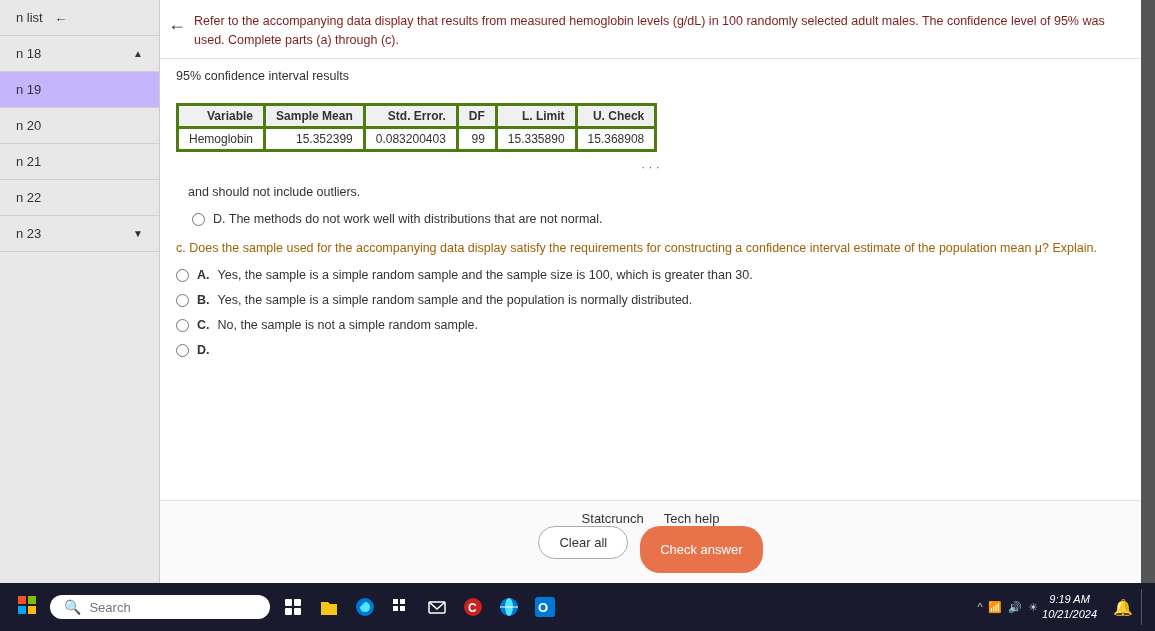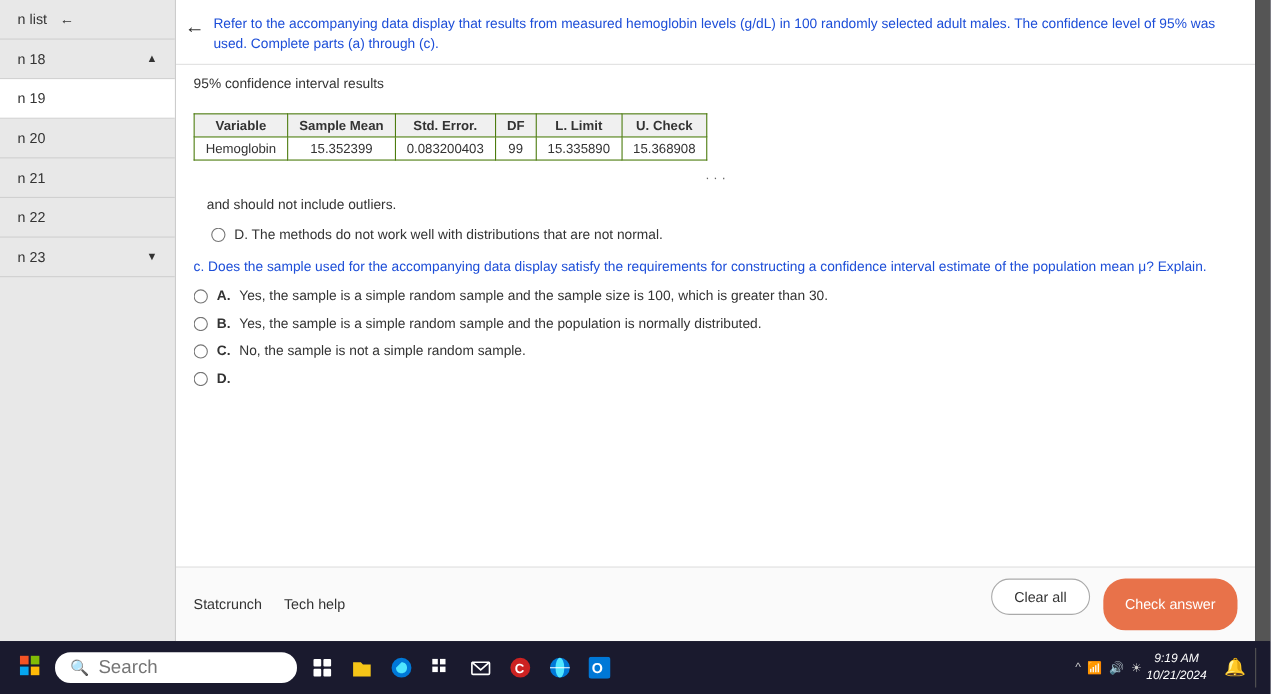--- a/index.html
+++ b/index.html
@@ -31,21 +31,21 @@
 
     .sidebar-item {
       padding: 10px 16px;
       font-size: 13px;
       color: #333;
       border-bottom: 1px solid #d0d0d0;
       cursor: pointer;
     }
 
     .sidebar-item.active {
-      background: #ffffff;
+      background: #c4b5fd;
     }
 
     .sidebar-item .arrow {
       float: right;
       font-size: 10px;
       margin-top: 2px;
     }
 
     
     .content {
@@ -67,21 +67,21 @@
     .back-icon {
       font-size: 18px;
       cursor: pointer;
       margin-top: 2px;
       color: #333;
       flex-shrink: 0;
     }
 
     .header-text {
       font-size: 12.5px;
-      color: #1d4ed8;
+      color: #7f1d1d;
       line-height: 1.5;
     }
 
     .content-body {
       flex: 1;
       overflow-y: auto;
       padding: 0 16px 0 16px;
     }
 
     
@@ -96,23 +96,23 @@
       font-weight: normal;
     }
 
     .ci-table {
       border-collapse: collapse;
       font-size: 12px;
       color: #333;
     }
 
     .ci-table th, .ci-table td {
-      border: 1px solid #4d7c0f;
+      border: 3px solid #4d7c0f;
       padding: 3px 10px;
-      text-align: center;
+      text-align: right;
     }
 
     .ci-table th {
       background: #f0f0f0;
       font-weight: bold;
     }
 
     
     .dots-divider {
       text-align: center;
@@ -145,32 +145,33 @@
       flex-shrink: 0;
     }
 
     
     .section-c {
       margin: 10px 0 8px 0;
     }
 
     .section-c-text {
       font-size: 12.5px;
-      color: #1d4ed8;
+      color: #a16207;
       line-height: 1.6;
     }
 
     
     .content-footer {
       display: flex;
       align-items: center;
       justify-content: space-between;
       padding: 10px 16px;
       border-top: 1px solid #e0e0e0;
       background: #fafafa;
+      flex-direction: column;
     }
 
     .footer-links {
       display: flex;
       gap: 20px;
     }
 
     .footer-link {
       font-size: 13px;
       color: #333;
@@ -239,21 +240,21 @@
     }
 
     .taskbar-search-icon {
       font-size: 14px;
       color: #555;
     }
 
     .taskbar-search input {
       border: none;
       outline: none;
-      font-size: 17px;
+      font-size: 13px;
       background: transparent;
       width: 100%;
       color: #1d4ed8;
     }
 
     .taskbar-icons {
       display: flex;
       align-items: center;
       gap: 6px;
       margin-left: 4px;

